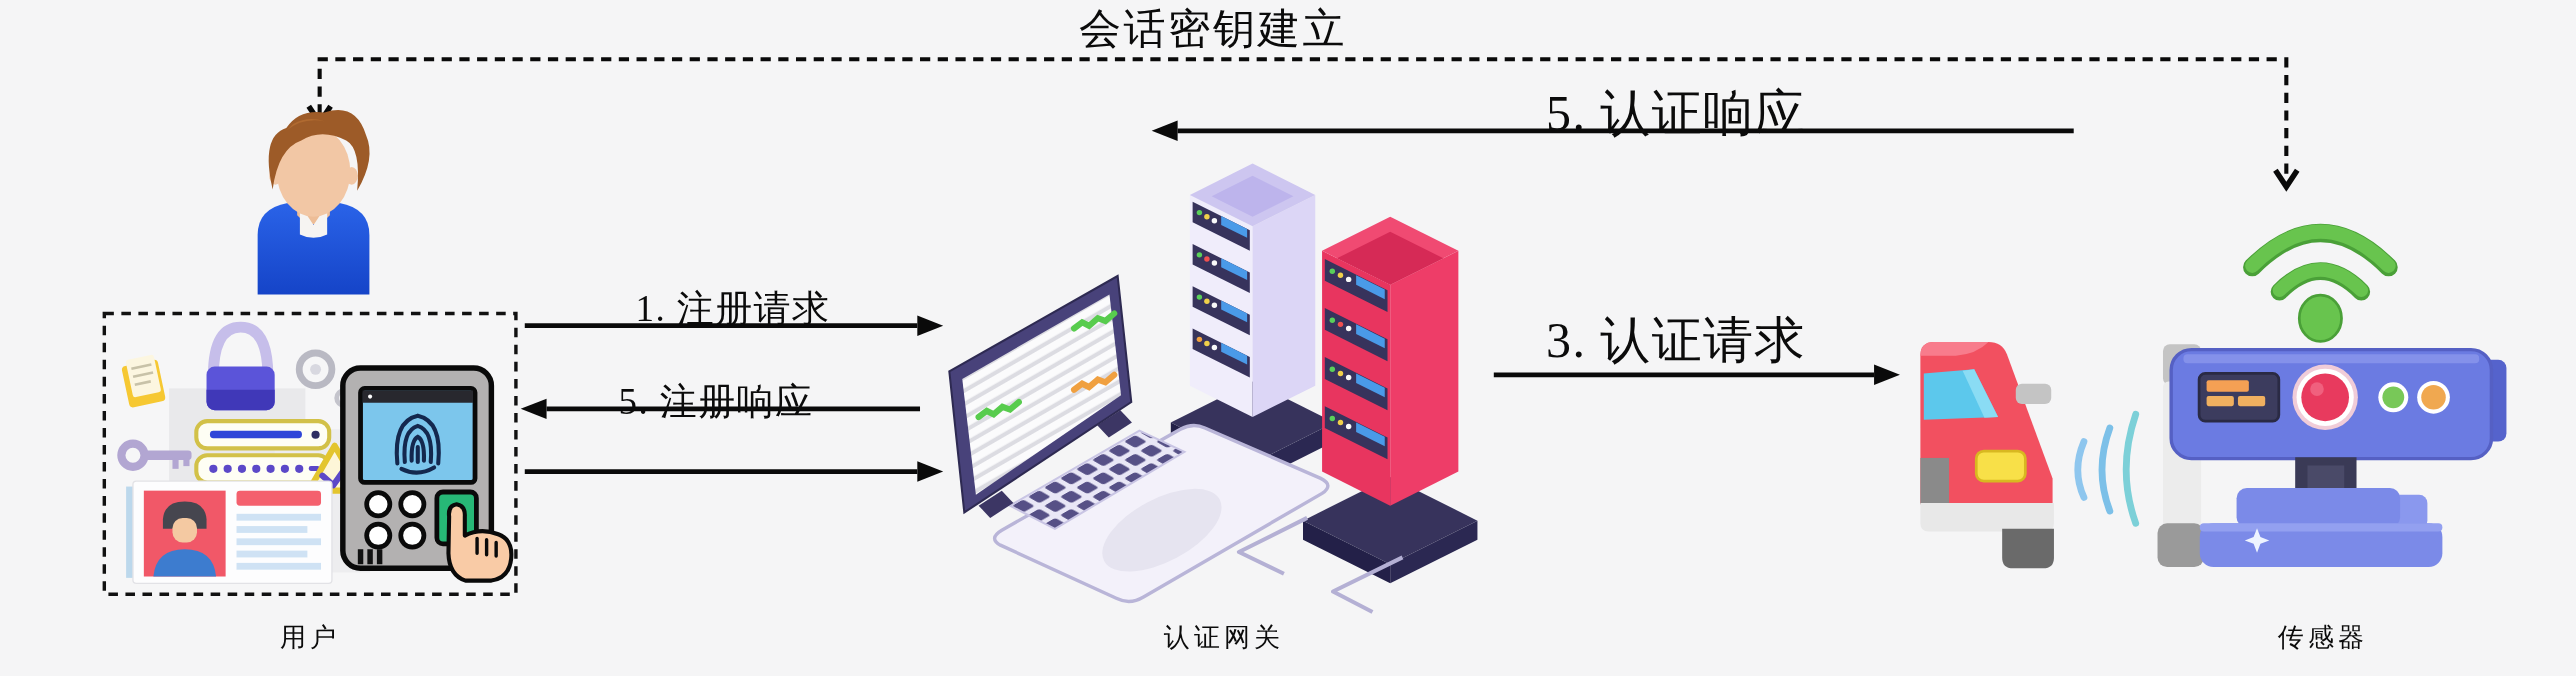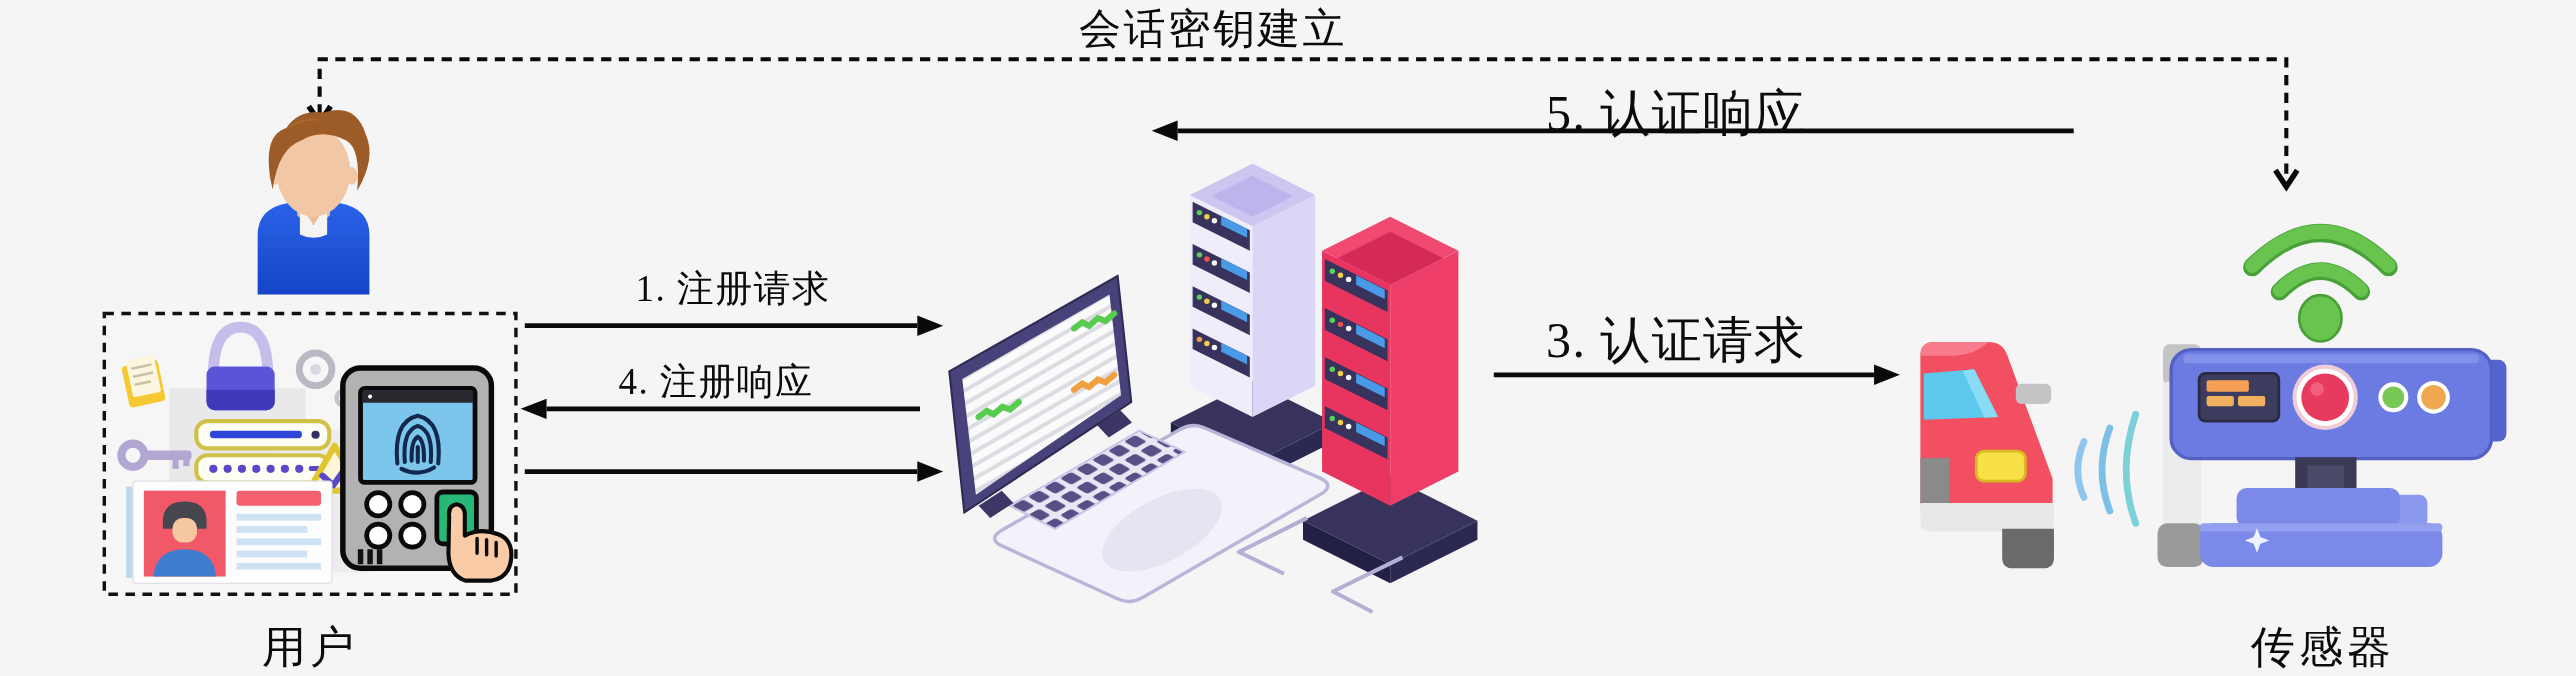--- a/index.html
+++ b/index.html
@@ -1,23 +1,23 @@
 <!DOCTYPE html>
 <html style="font-size:11px"><head>
 <meta charset="utf-8">
 <style>
   html,body{margin:0;padding:0;background:#f5f5f6;}
   .canvas{position:relative;width:2576px;height:676px;background:#f5f5f6;overflow:hidden;}
   .canvas svg.layer{position:absolute;left:0;top:0;}
   .label{position:absolute;font-family:"Liberation Serif",serif;color:#0b0b0b;
          white-space:nowrap;transform:translateX(-50%);line-height:1.1;}
   .lbl-title{font-size:42px;letter-spacing:2.7px;}
-  .lbl-step{font-size:37px;letter-spacing:1.4px;}
+  .lbl-step{font-size:37px;letter-spacing:1.4px;margin-top:20px;}
   .lbl-step-lg{font-size:50px;letter-spacing:1.4px;}
-  .lbl-node{font-size:44px;letter-spacing:4.1px;}
+  .lbl-node{font-size:26px;letter-spacing:4.1px;}
 </style>
 </head>
 <body>
 
 <div class="canvas">
 
   <svg class="layer" width="2576" height="676" viewBox="0 0 3780 992">
     <defs>
       <linearGradient id="shirtG" x1="0" y1="0" x2="0" y2="1">
         <stop offset="0" stop-color="#2a63e8"></stop>
@@ -330,26 +330,27 @@
       <rect x="3228" y="768" width="356" height="64" rx="20" fill="#7b8ae8"></rect>
       <rect x="3228" y="768" width="356" height="12" rx="6" fill="#93a0f0"></rect>
       <path d="M3312,775 l5,13 l13,5 l-13,5 l-5,13 l-5,-13 l-13,-5 l13,-5 Z" fill="#eef4ff"></path>
     </g>
   </svg>
 
   <div class="label lbl-title" style="left:1213px;top:5.5px;">会话密钥建立</div>
 
   <div class="label lbl-step" style="left:733px;top:269px;">1. 注册请求</div>
 
-  <div class="label lbl-step" style="left:716px;top:362px;">4. 注册响应</div>
+  <div class="label lbl-step" style="left:716px;top:362px;">5. 注册响应</div>
 
 
   <div class="label lbl-step-lg" style="left:1676px;top:313px;">3. 认证请求</div>
 
   <div class="label lbl-step-lg" style="left:1676px;top:86px;">5. 认证响应</div>
 
   <div class="label lbl-node" style="left:310px;top:624px;">用户</div>
 
+  <div class="label lbl-node" style="left:1224px;top:624px;">认证网关</div>
 
   <div class="label lbl-node" style="left:2323px;top:624px;">传感器</div>
 
 </div>
 
 
 </body></html>

